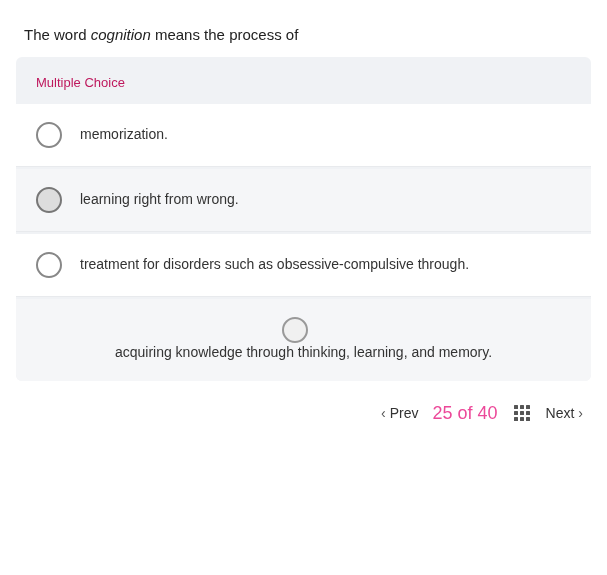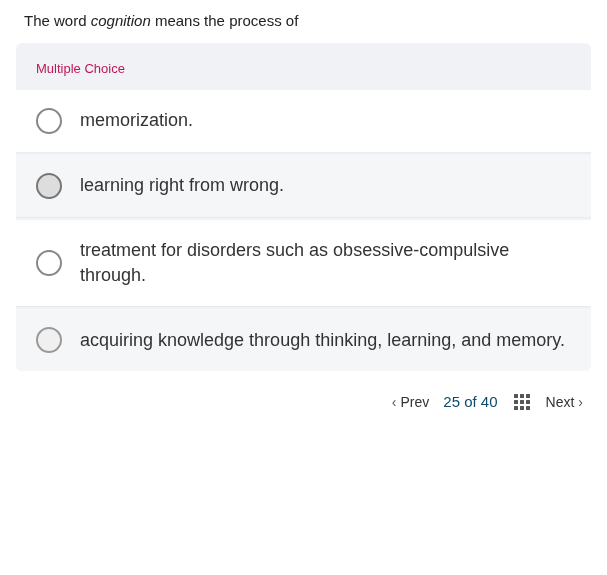--- a/index.html
+++ b/index.html
@@ -10,21 +10,21 @@
 
     body {
       width: 607px;
       height: 575px;
       background: #ffffff;
       font-family: -apple-system, BlinkMacSystemFont, 'Segoe UI', Arial, sans-serif;
       overflow: hidden;
     }
 
     .question-header {
-      padding: 10px 24px 12px 24px;
+      padding: 24px 24px 12px 24px;
       font-size: 15px;
       color: #222;
       line-height: 1.4;
     }
 
     .question-header em {
       font-style: italic;
     }
 
     .card {
@@ -49,20 +49,21 @@
       padding: 18px 20px;
       margin-bottom: 2px;
       border-bottom: 1px solid #e8eaed;
       cursor: pointer;
       min-height: 60px;
     }
 
     .option-row:last-child {
       border-bottom: none;
       margin-bottom: 0;
+      flex-direction: column;
     }
 
     .option-row.shaded {
       background: #f5f6f8;
       text-align: right;
     }
 
     .radio-circle {
       width: 26px;
       height: 26px;
@@ -80,21 +81,21 @@
       border-color: #777;
       background: #ddd;
     }
 
     .radio-circle.partial {
       border-color: #999;
       background: #f0f0f0;
     }
 
     .option-text {
-      font-size: 18px;
+      font-size: 14px;
       color: #333;
       line-height: 1.4;
     }
 
     .footer {
       display: flex;
       align-items: center;
       justify-content: flex-end;
       padding: 14px 24px;
       gap: 14px;
@@ -113,22 +114,22 @@
       border: none;
       font-family: inherit;
     }
 
     .footer-nav-btn .chevron {
       font-size: 14px;
       color: #555;
     }
 
     .footer-counter {
-      font-size: 15px;
-      color: #0c4a6e;
+      font-size: 18px;
+      color: #ec4899;
     }
 
     .grid-icon {
       display: inline-grid;
       grid-template-columns: repeat(3, 4px);
       grid-template-rows: repeat(3, 4px);
       gap: 2px;
       margin: 0 2px;
       vertical-align: middle;
     }

